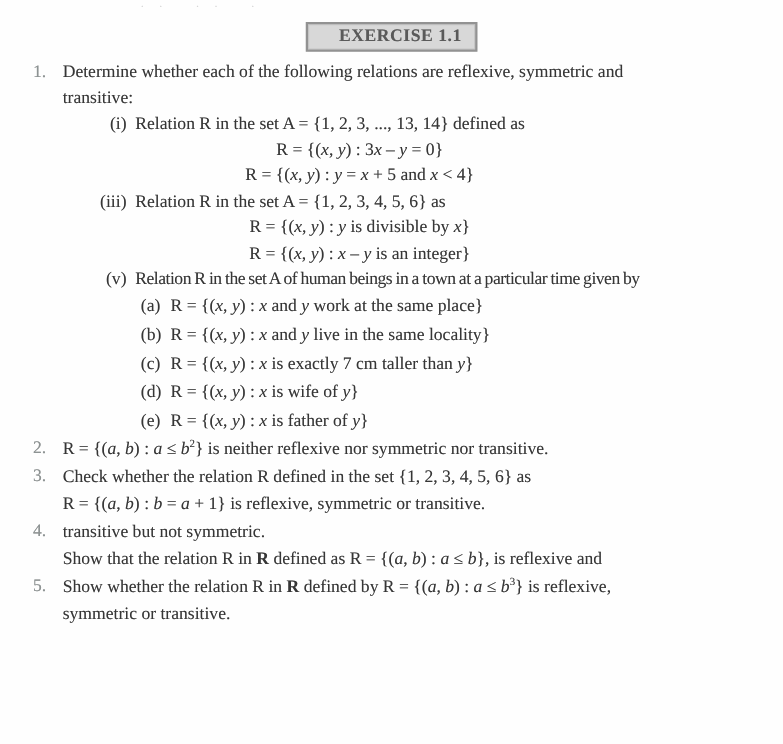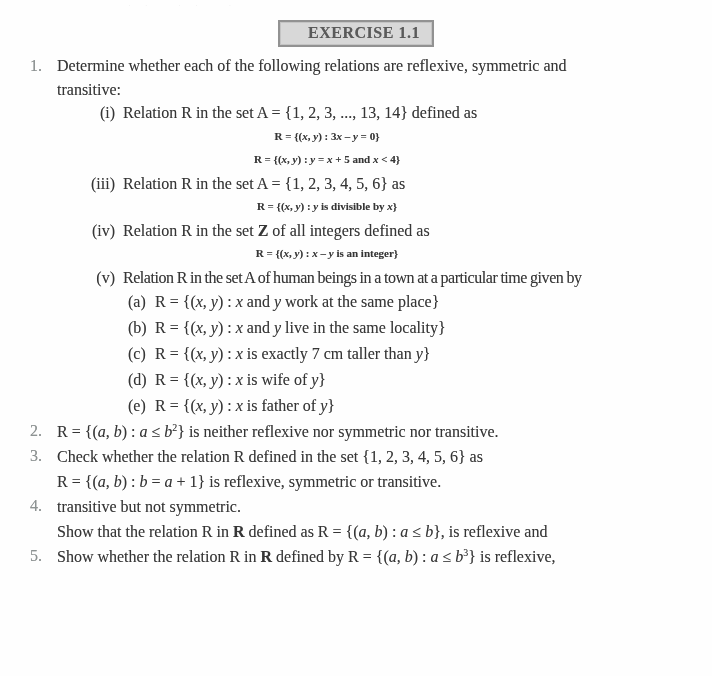--- a/index.html
+++ b/index.html
@@ -60,22 +60,21 @@
   .sub { display: flex; line-height: 23.5px; font-size: 16px; }
   .sublabel {
     width: 58px; flex: 0 0 58px;
     text-align: right;
   }
   .subtext { margin-left: 8px; }
   .formula {
     width: 540px;
     text-align: center;
     line-height: 23.5px;
-    font-size: 11px;
-    font-weight: bold;
+    font-size: 16px;
   }
   .letter { display: flex; line-height: 26px; font-size: 16px; margin-left: 71px; }
   .letterlabel { width: 27px; flex: 0 0 27px; }
   .lettertext { margin-left: 0; }
   .it { font-style: italic; }
   .bd { font-weight: bold; }
   .tight { letter-spacing: -0.45px; word-spacing: -0.5px; }
   sup { font-size: 0.62em; line-height: 0; }
   
   .body, .num, .title { text-shadow: 0 0 0.5px rgba(40,40,40,0.35); }
@@ -97,24 +96,20 @@
             <div class="sublabel">(i)</div>
             <div class="subtext"><span>Relation R in the set A = {1, 2, 3, ..., 13, 14} defined as</span></div>
           </div>
           <div class="formula"><span>R = {(</span><span class="it">x</span><span>, </span><span class="it">y</span><span>) : 3</span><span class="it">x</span><span> – </span><span class="it">y</span><span> = 0}</span></div>
           <div class="formula"><span>R = {(</span><span class="it">x</span><span>, </span><span class="it">y</span><span>) : </span><span class="it">y</span><span> = </span><span class="it">x</span><span> + 5 and </span><span class="it">x</span><span> &lt; 4}</span></div>
           <div class="sub">
             <div class="sublabel">(iii)</div>
             <div class="subtext"><span>Relation R in the set A = {1, 2, 3, 4, 5, 6} as</span></div>
           </div>
           <div class="formula"><span>R = {(</span><span class="it">x</span><span>, </span><span class="it">y</span><span>) : </span><span class="it">y</span><span> is divisible by </span><span class="it">x</span><span>}</span></div>
-          <div class="sub">
-            <div class="sublabel">(iv)</div>
-            <div class="subtext"><span>Relation R in the set </span><span class="bd">Z</span><span> of all integers defined as</span></div>
-          </div>
           <div class="formula"><span>R = {(</span><span class="it">x</span><span>, </span><span class="it">y</span><span>) : </span><span class="it">x</span><span> – </span><span class="it">y</span><span> is an integer}</span></div>
           <div class="sub">
             <div class="sublabel">(v)</div>
             <div class="subtext tight"><span>Relation R in the set A of human beings in a town at a particular time given by</span></div>
           </div>
           <div class="letter">
             <div class="letterlabel">(a)</div>
             <div class="lettertext"><span>R = {(</span><span class="it">x</span><span>, </span><span class="it">y</span><span>) : </span><span class="it">x</span><span> and </span><span class="it">y</span><span> work at the same place}</span></div>
           </div>
           <div class="letter">
@@ -152,16 +147,17 @@
         <div class="num">4.</div>
         <div class="body">
           <div class="line"><span>transitive but not symmetric.</span></div>
           <div class="line"><span>Show that the relation R in </span><span class="bd">R</span><span> defined as R = {(</span><span class="it">a</span><span>, </span><span class="it">b</span><span>) : </span><span class="it">a</span><span> ≤ </span><span class="it">b</span><span>}, is reflexive and</span></div>
         </div>
       </div>
       <div class="exercise-item">
         <div class="num">5.</div>
         <div class="body">
           <div class="line"><span>Show whether the relation R in </span><span class="bd">R</span><span> defined by R = {(</span><span class="it">a</span><span>, </span><span class="it">b</span><span>) : </span><span class="it">a</span><span> ≤ </span><span class="it">b</span><sup>3</sup><span>} is reflexive,</span></div>
+          <div class="line"><span>symmetric or transitive.</span></div>
         </div>
       </div>
     </div>
 </div>
 
 </body></html>

